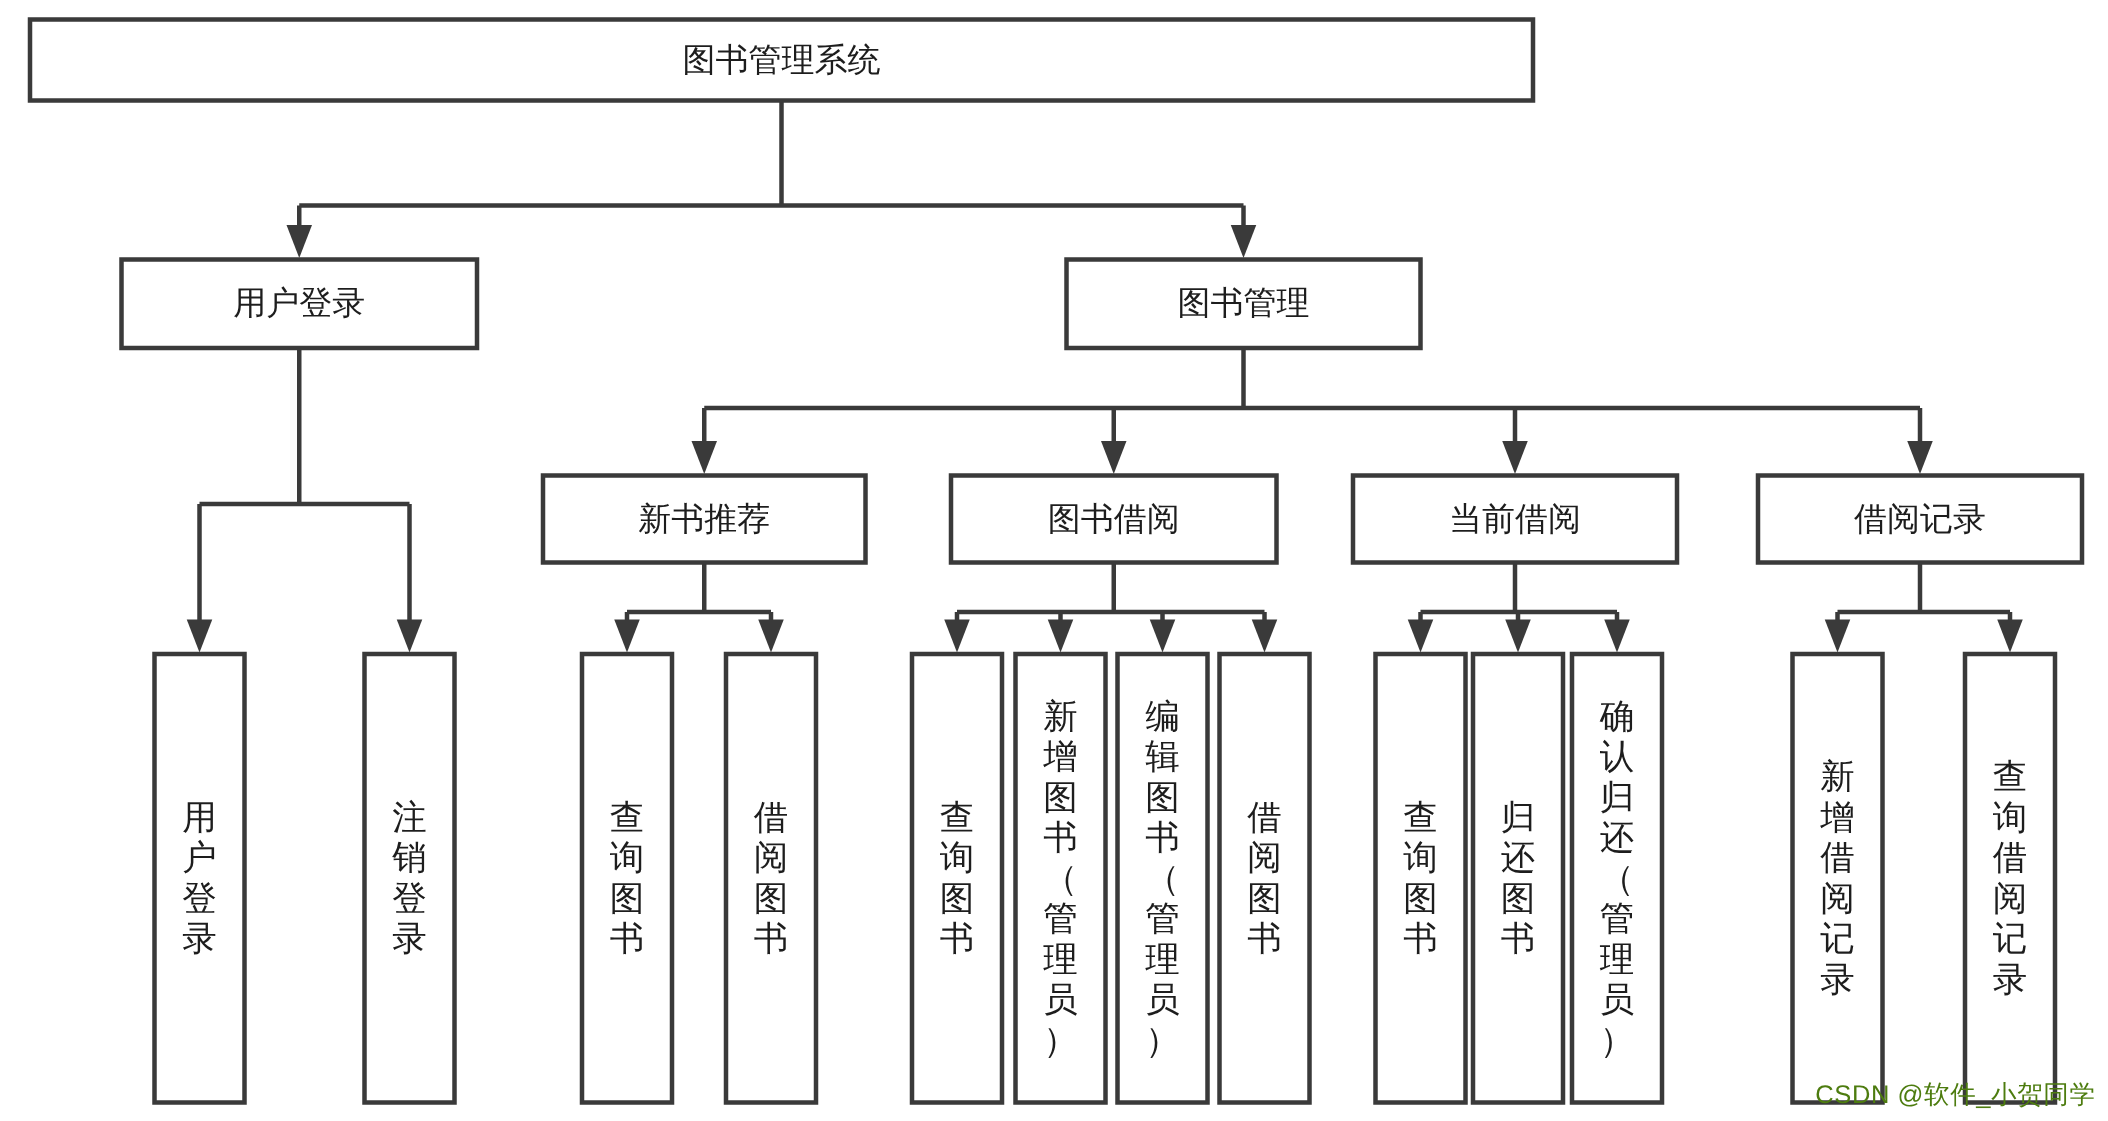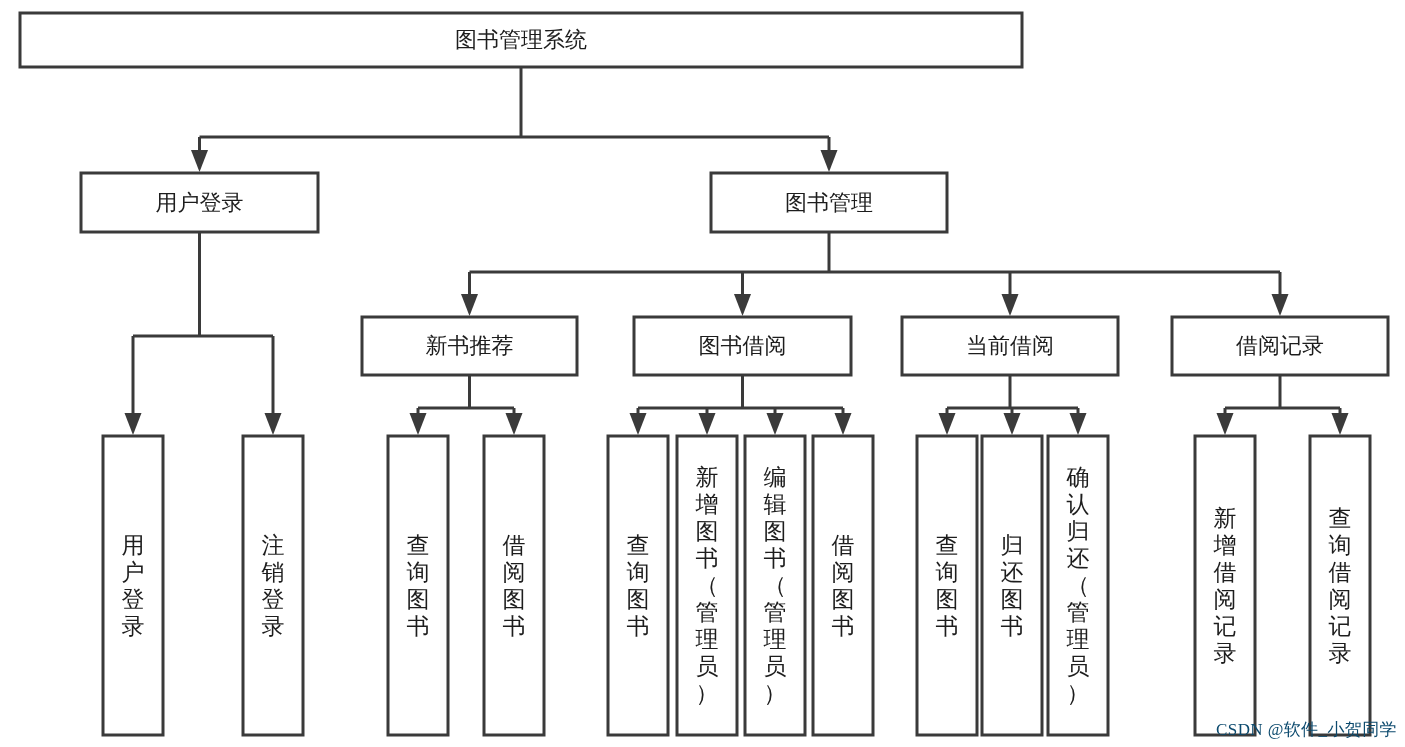--- a/index.html
+++ b/index.html
@@ -48,23 +48,23 @@
     stroke-linecap: butt;
   }
   .arrow-head {
     fill: #3a3a3a;
     stroke: none;
   }
   .watermark {
     position: absolute;
     right: 8px;
     bottom: 6px;
-    font-family: Liberation Serif, serif;
+    font-family: Liberation Sans, sans-serif;
     font-size: 17px;
-    color: #0c4a6e;
+    color: #4d7c0f;
     white-space: nowrap;
     letter-spacing: 0.4px;
     pointer-events: none;
   }
 </style>
 </head>
 <body>
 
 <svg id="diagram-canvas" viewBox="0 0 1405 747">
   <g id="edges-layer">

